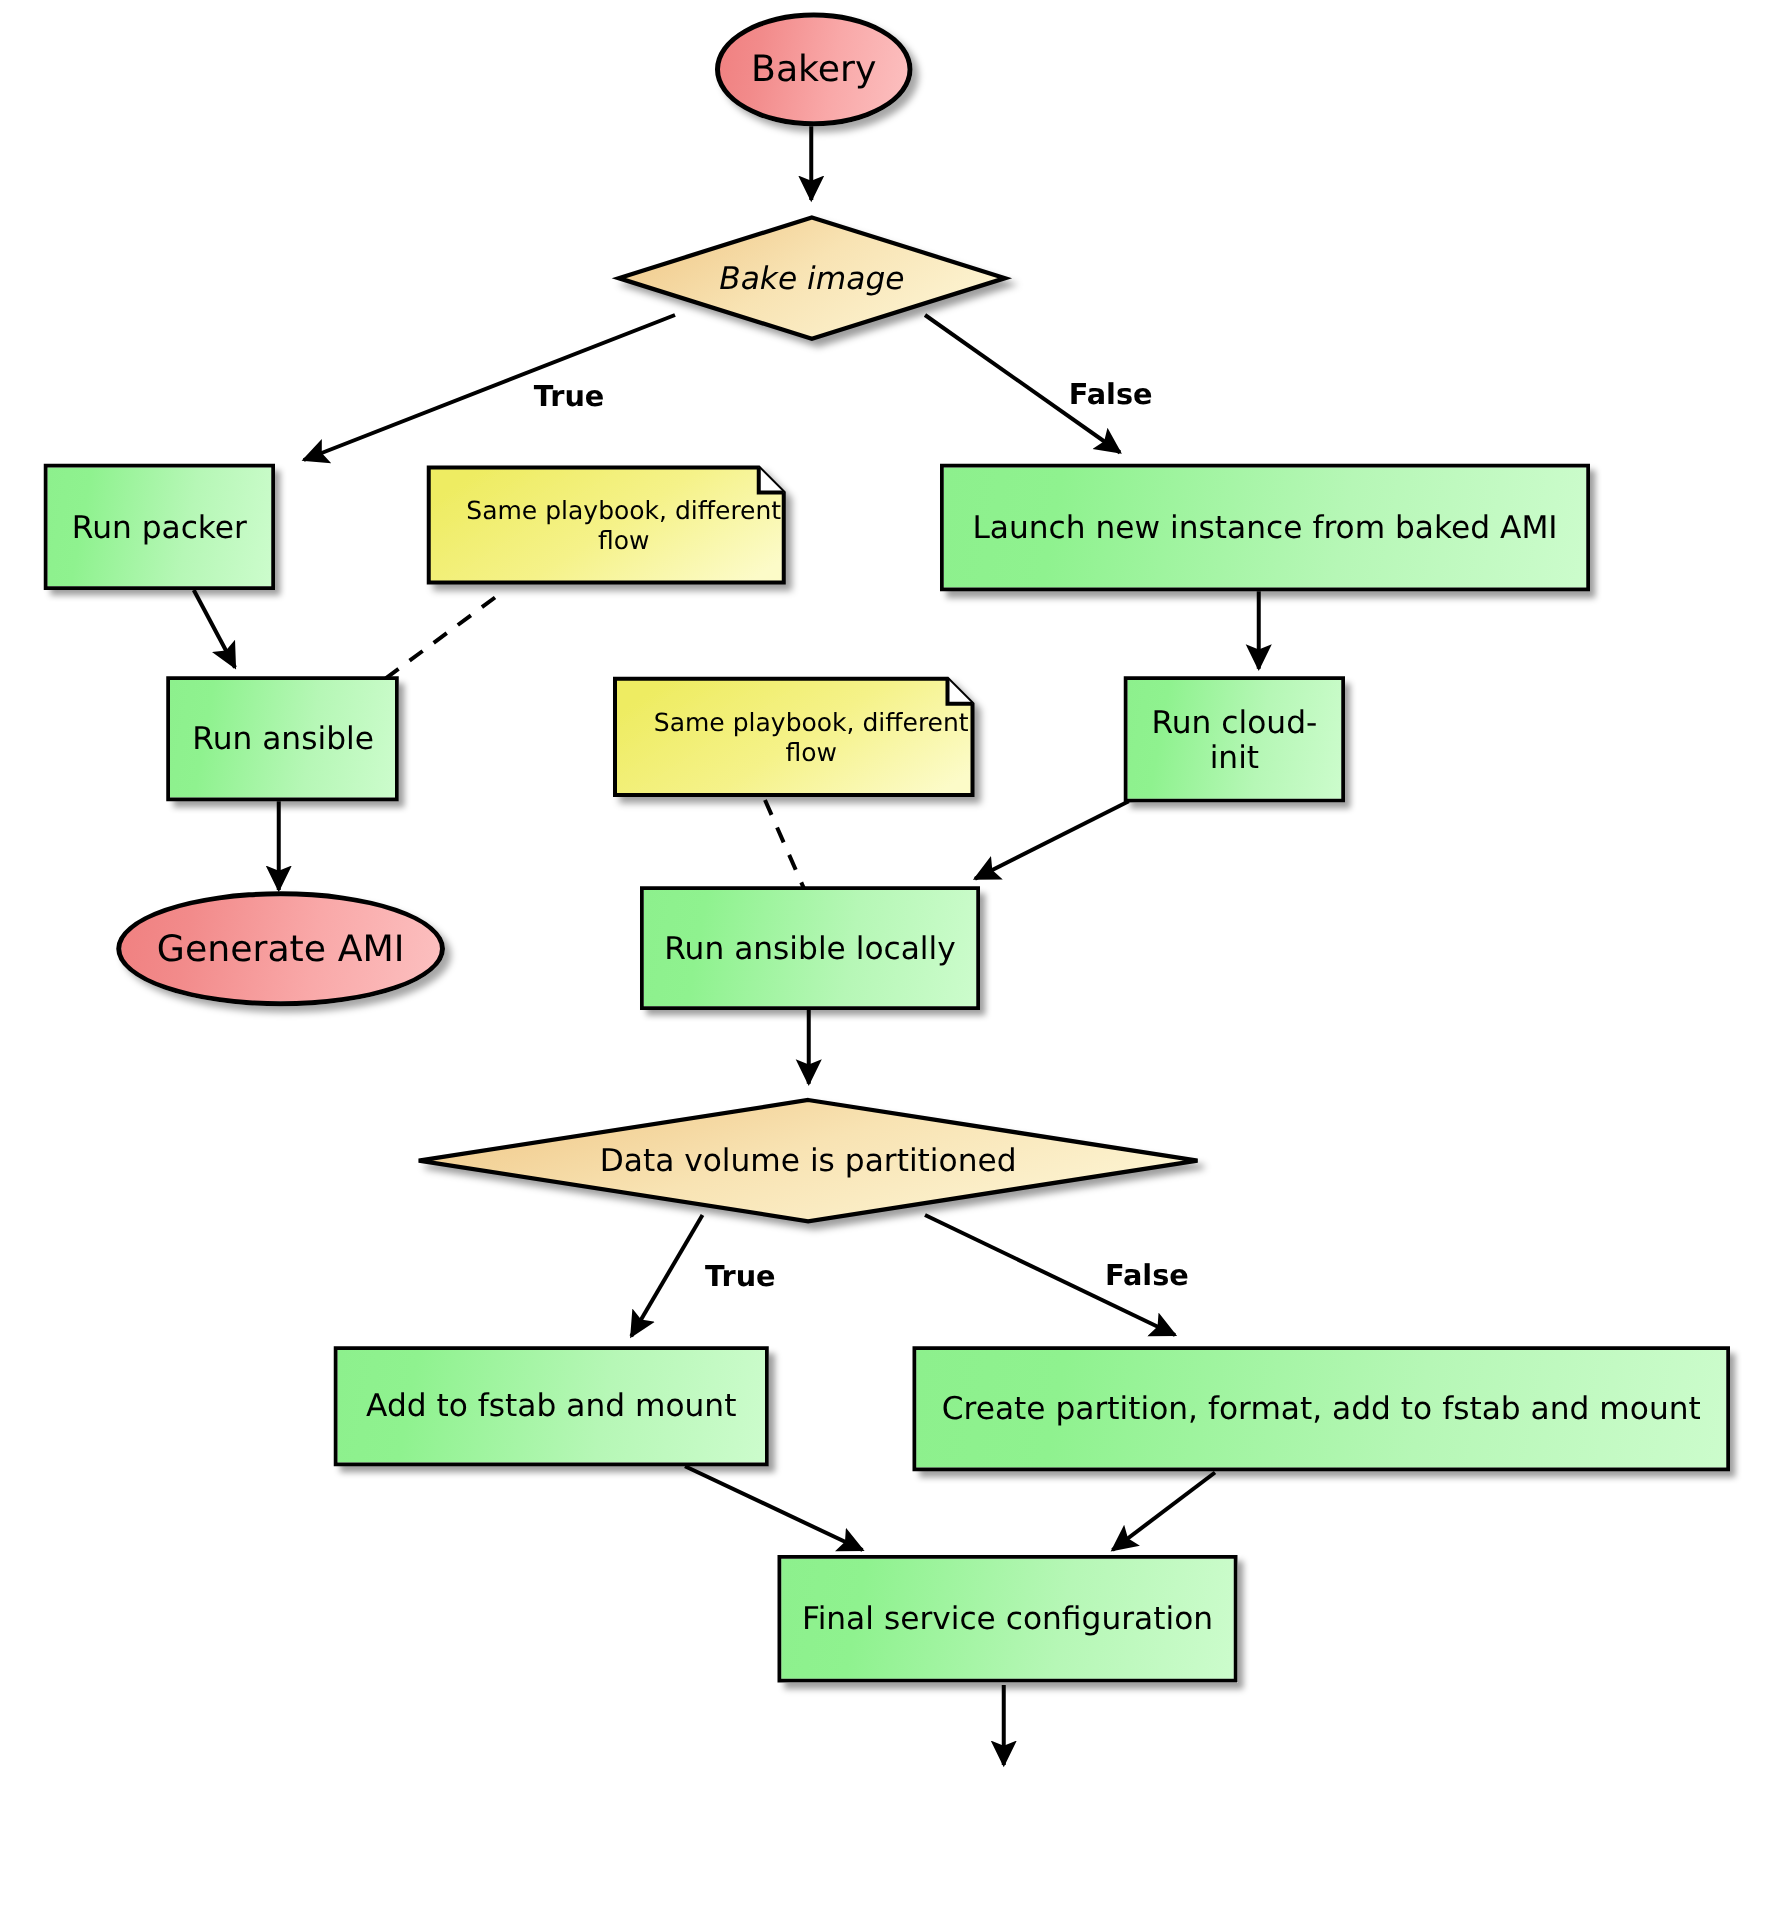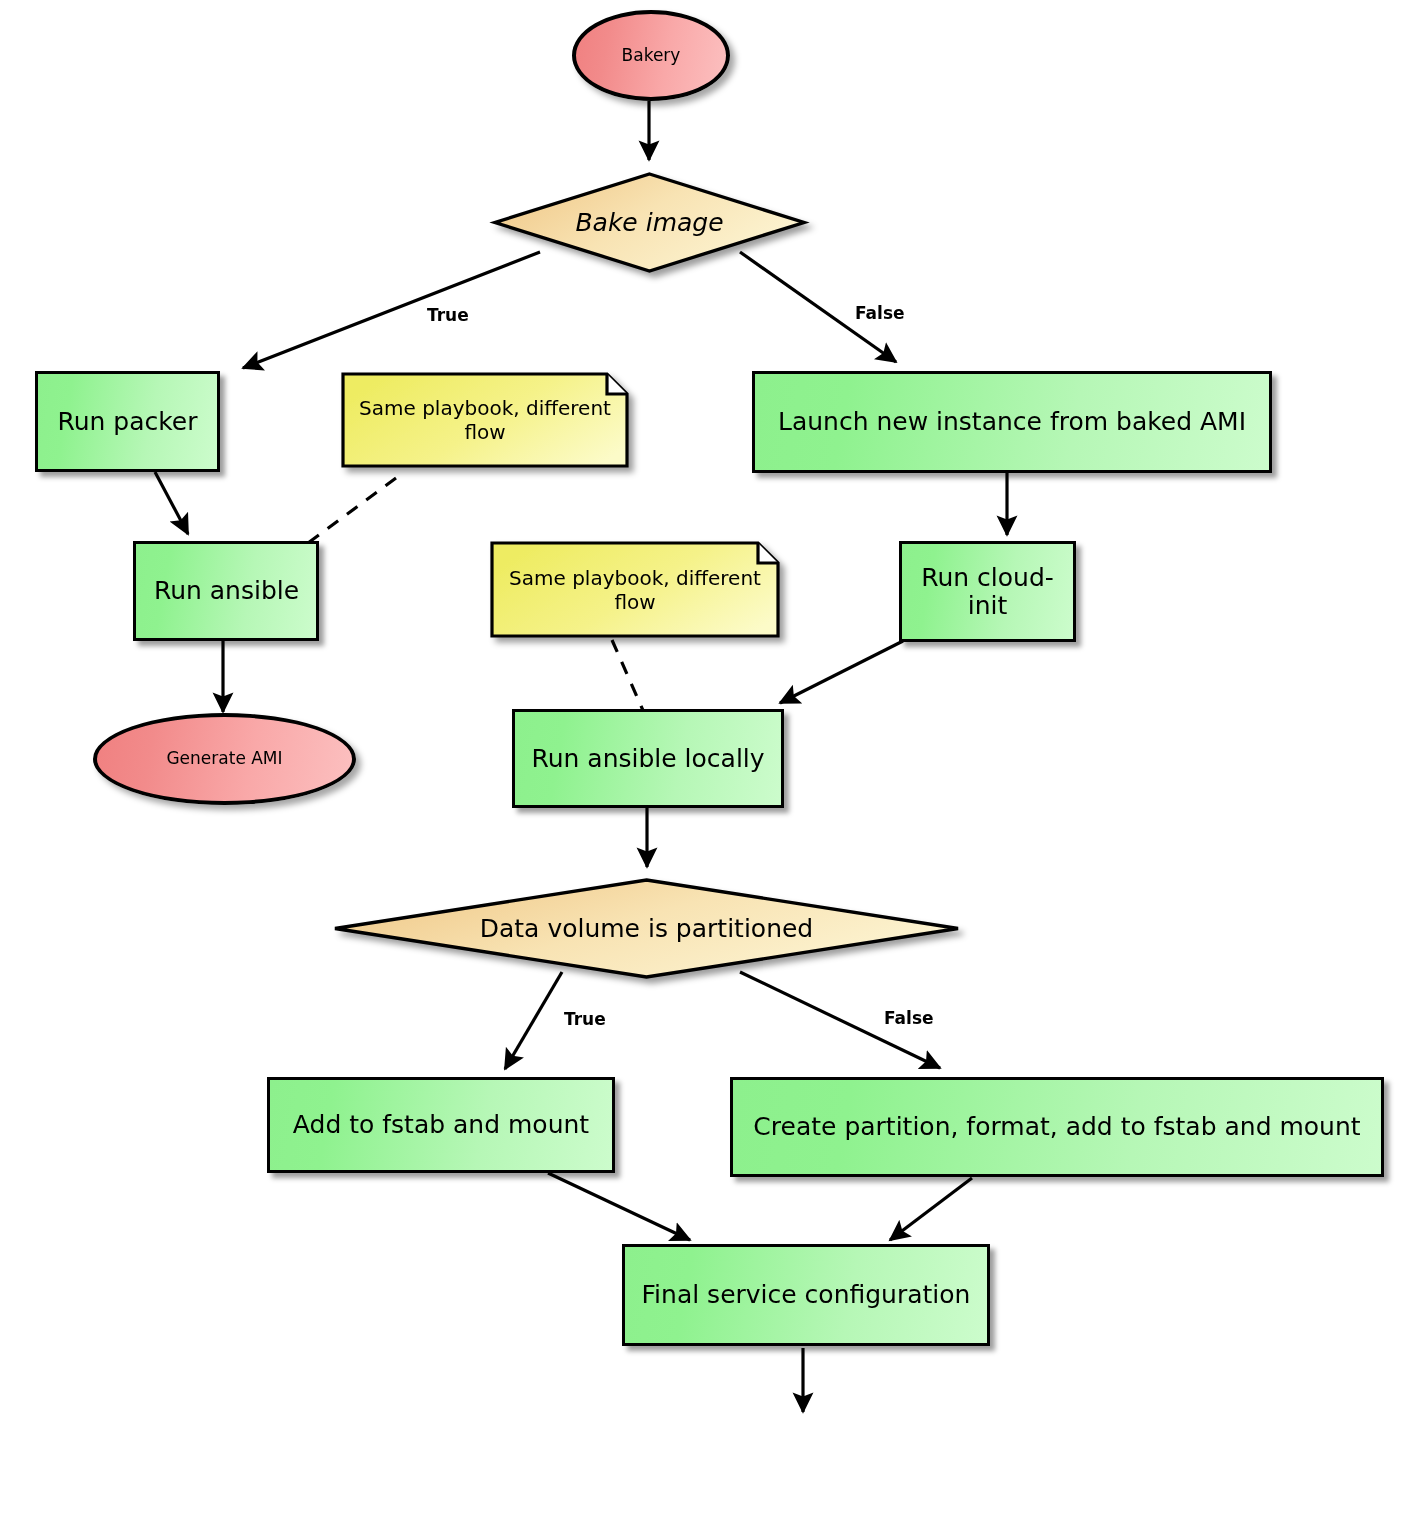--- a/index.html
+++ b/index.html
@@ -43,21 +43,21 @@
     font-size: 25px;
     padding: 4px 12px;
   }
 
   
   .ellipse {
     border: 4px solid #000000;
     border-radius: 50%;
     background: linear-gradient(100deg, #f08080 0%, #f28b8b 22%, #f9a8a8 60%, #fcc0c0 100%);
     box-shadow: 5px 5px 6px rgba(0,0,0,0.35);
-    font-size: 17px;
+    font-size: 29px;
   }
 
   
   .diamond-wrap {
     position: absolute;
   }
   .diamond-wrap svg {
     position: absolute;
     left: 0;
     top: 0;
@@ -73,20 +73,21 @@
     align-items: center;
     justify-content: center;
     font-size: 25px;
     color: #000;
     pointer-events: none;
   }
 
   
   .note-wrap {
     position: absolute;
+    padding-left: 28px;
   }
   .note-wrap svg {
     position: absolute;
     left: 0;
     top: 0;
     overflow: visible;
   }
   .note-label {
     position: absolute;
     left: 0;
@@ -100,21 +101,21 @@
     font-size: 20px;
     color: #000;
     padding: 0 14px;
     box-sizing: border-box;
     pointer-events: none;
   }
 
   
   .edge-label {
     position: absolute;
-    font-size: 17px;
+    font-size: 23px;
     font-weight: bold;
     color: #000000;
     white-space: nowrap;
   }
 </style>
 </head>
 <body>
 
 <div id="canvas">
 

